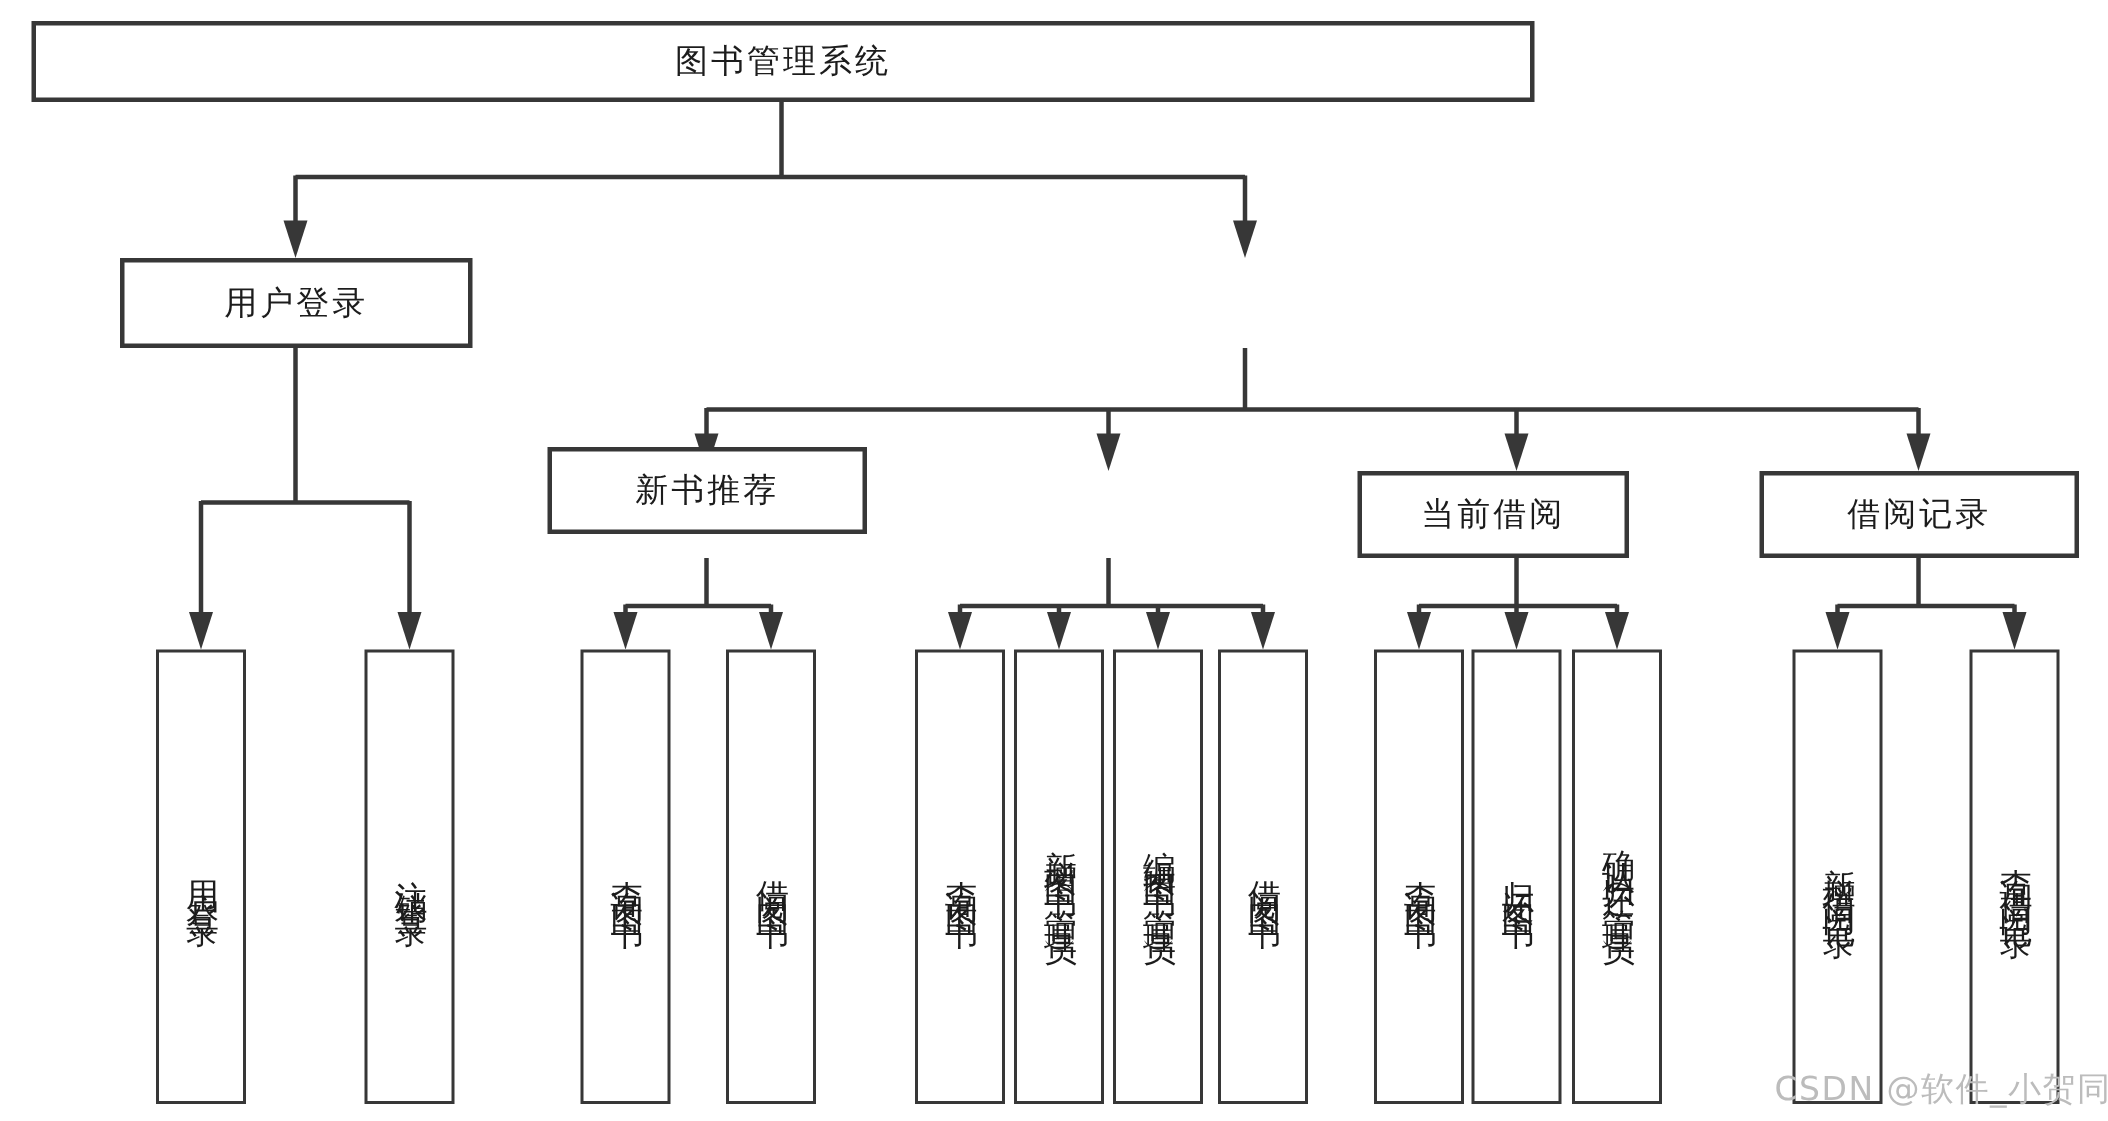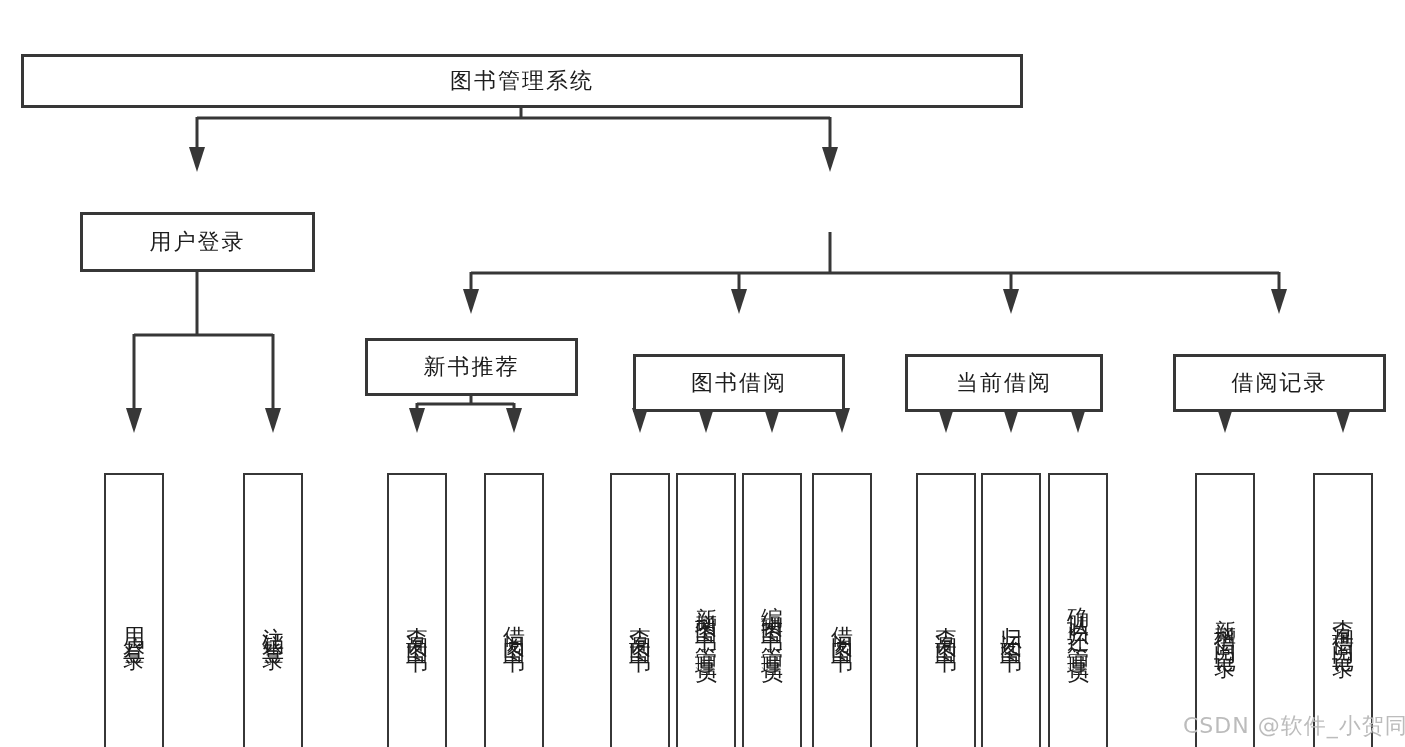--- a/index.html
+++ b/index.html
@@ -22,21 +22,20 @@
     background: #ffffff;
     border: 3px solid #373737;
     color: #1c1c1c;
     display: flex;
     align-items: center;
     justify-content: center;
     font-size: 22px;
     letter-spacing: 2px;
     z-index: 1;
     text-align: center;
-    margin-top: 40px;
   }
   .leaf {
     border-width: 2px;
     writing-mode: vertical-rl;
     letter-spacing: 8px;
     font-size: 22px;
     line-height: 1;
   }
   #watermark {
     position: absolute;
@@ -122,22 +121,21 @@
       <polygon points="1217,408 1233,408 1225,433"></polygon>
       <polygon points="1335,408 1351,408 1343,433"></polygon>
     </g>
   </svg>
 
   <div class="box" style="left:21px; top:14px; width:1002px; height:54px;">图书管理系统</div>
 
   <div class="box" style="left:80px; top:172px; width:235px; height:60px;">用户登录</div>
 
   <div class="box" style="left:365px; top:298px; width:213px; height:58px;">新书推荐</div>
-  <div class="box" style="left:633px; top:314px; width:212px; height:58px;">图书借阅</div>
-  <div class="box" style="left:905px; top:314px; width:198px; height:58px;font-family:Liberation Serif, serif;">当前借阅</div>
+  <div class="box" style="left:905px; top:314px; width:181px; height:58px;font-family:Liberation Serif, serif;">当前借阅</div>
   <div class="box" style="left:1173px; top:314px; width:213px; height:58px;">借阅记录</div>
 
   <div class="box leaf" style="left:104px; top:433px; width:60px; height:303px;">用户登录</div>
   <div class="box leaf" style="left:243px; top:433px; width:60px; height:303px;">注销登录</div>
 
   <div class="box leaf" style="left:387px; top:433px; width:60px; height:303px;">查询图书</div>
   <div class="box leaf" style="left:484px; top:433px; width:60px; height:303px;">借阅图书</div>
 
   <div class="box leaf" style="left:610px; top:433px; width:60px; height:303px;">查询图书</div>
   <div class="box leaf" style="left:676px; top:433px; width:60px; height:303px;">新增图书（管理员）</div>

